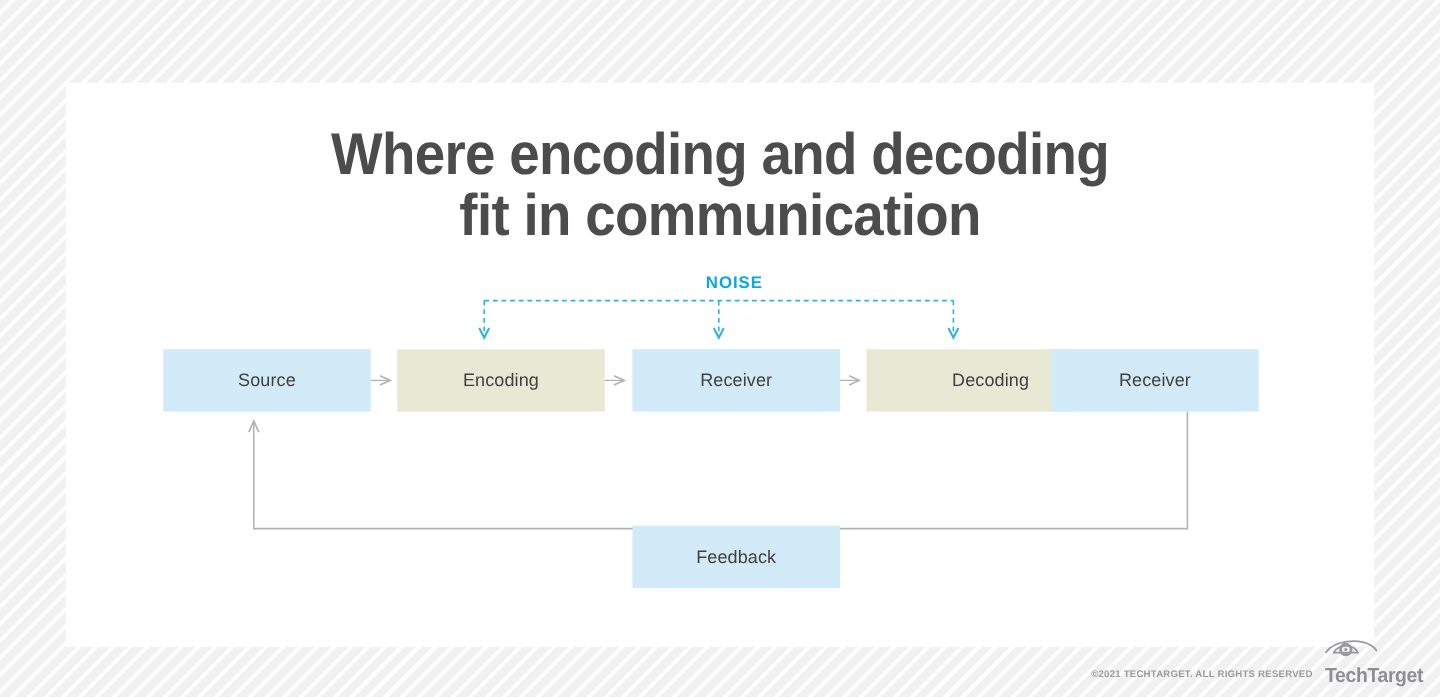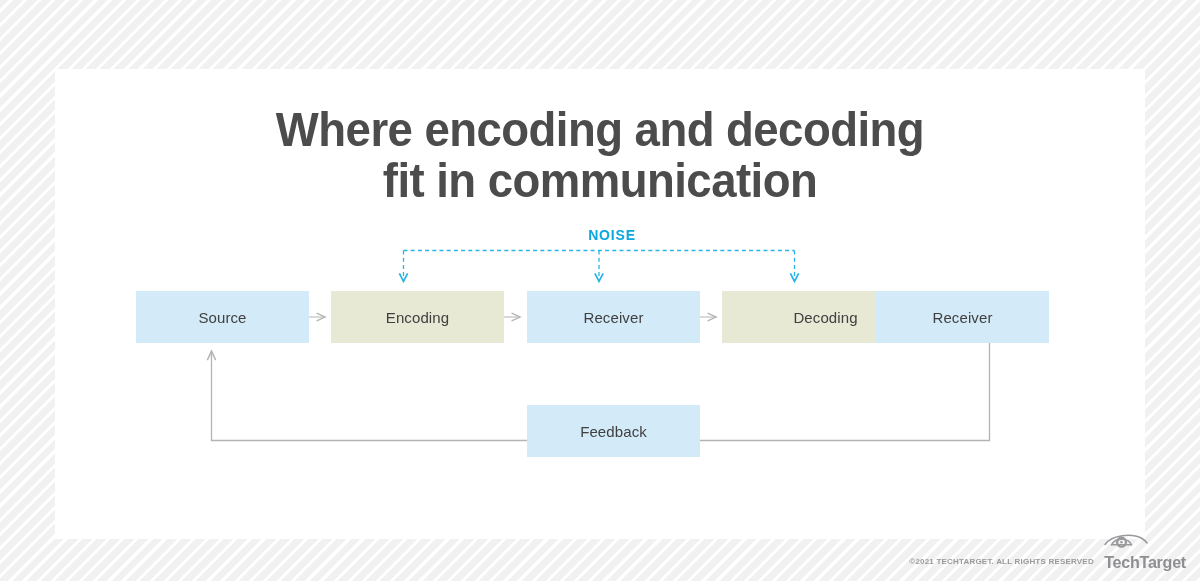--- a/index.html
+++ b/index.html
@@ -72,21 +72,21 @@
     letter-spacing: 0.1px;
   }
   .node.blue  { background: #d3eaf8; }
   .node.olive { background: #e7e9d5; }
 
   #node-source   { left: 136px; top: 291px; }
   #node-encoding { left: 331px; top: 291px; }
   #node-channel  { left: 527px; top: 291px; }
   #node-decoding { left: 722px; top: 291px; padding-left: 34px; }
   #node-receiver { left: 876px; top: 291px; }
-  #node-feedback { left: 527px; top: 405px; }
+  #node-feedback { left: 527px; top: 438px; }
 
   
   .noise-label {
     position: absolute;
     left: 540px;
     top: 227px;
     width: 144px;
     text-align: center;
     font-size: 14px;
     font-weight: bold;

